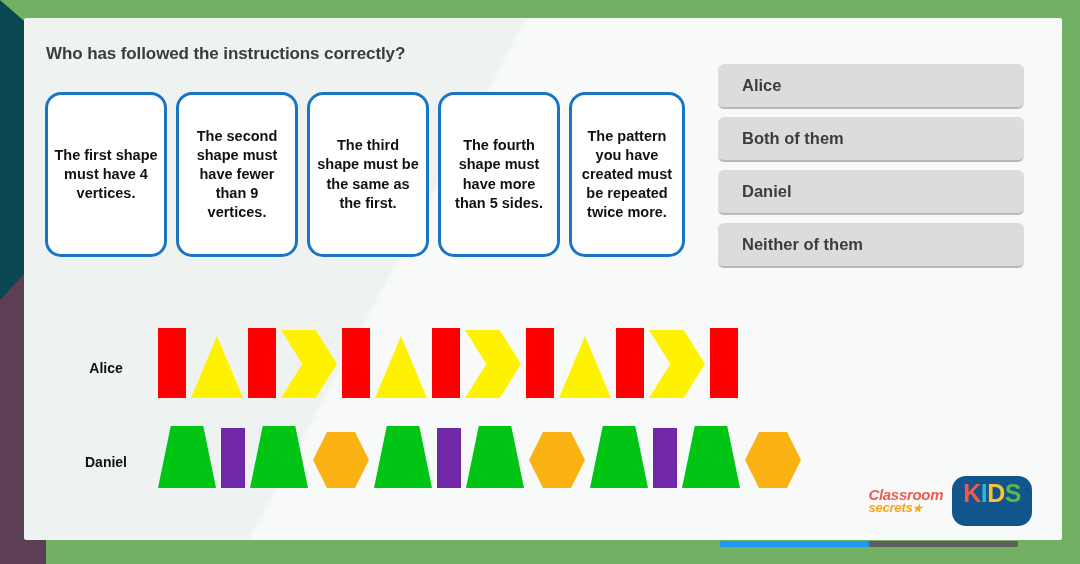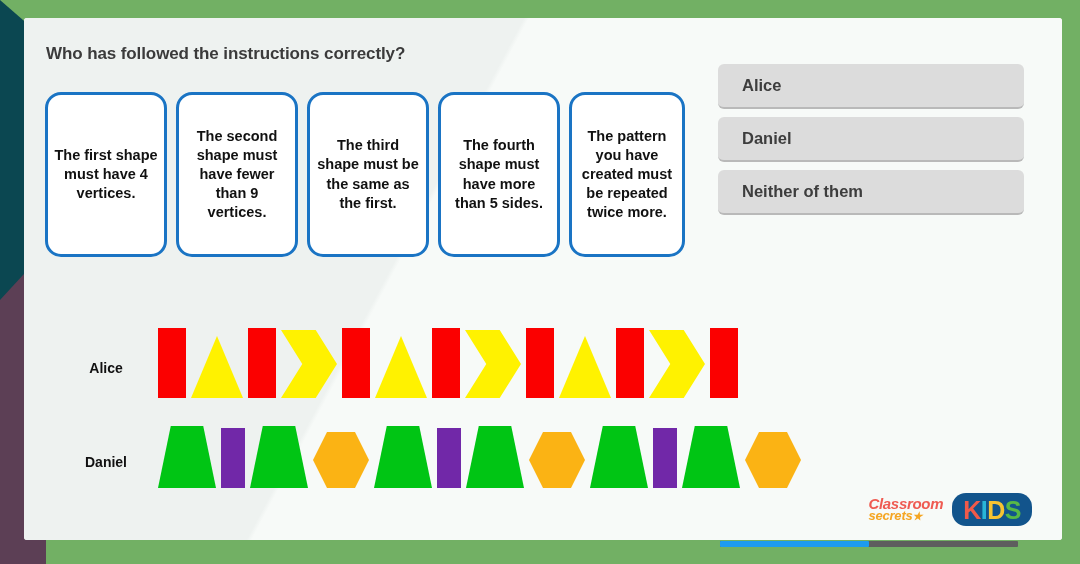--- a/index.html
+++ b/index.html
@@ -177,21 +177,21 @@
     font-size: 13px;
     font-weight: bold;
     color: #f5a623;
     font-style: italic;
     letter-spacing: -0.2px;
   }
   .logo-star { color: #f5a623; font-size: 11px; }
   .logo-kids {
     background: #12548c;
     border-radius: 14px;
-    padding: 5px 11px 3px;
+    padding: 5px 11px 20px;
     font-size: 25px;
     font-weight: bold;
     line-height: 1;
     letter-spacing: -0.5px;
   }
   .k-k { color: #f15a4a; }
   .k-i { color: #29b6d8; }
   .k-d { color: #f7c331; }
   .k-s { color: #57b947; }
 
@@ -235,20 +235,21 @@
         <div class="card">
           <div class="card-text">The fourth shape must have more than 5 sides.</div>
         </div>
         <div class="card narrow">
           <div class="card-text">The pattern you have created must be repeated twice more.</div>
         </div>
       </div>
 
     <div class="answers">
         <button class="answer">Alice</button>
+        <button class="answer">Both of them</button>
         <button class="answer">Daniel</button>
         <button class="answer">Neither of them</button>
       </div>
 
     <div class="pattern-row" id="row-alice">
       <div class="row-label">Alice</div>
       <div class="shapes">
           <span class="sh sh-rect" style="background: rgb(251, 0, 0);"></span>
           <span class="sh sh-triangle" style="background: rgb(255, 242, 0);"></span>
           <span class="sh sh-rect" style="background: rgb(251, 0, 0);"></span>

